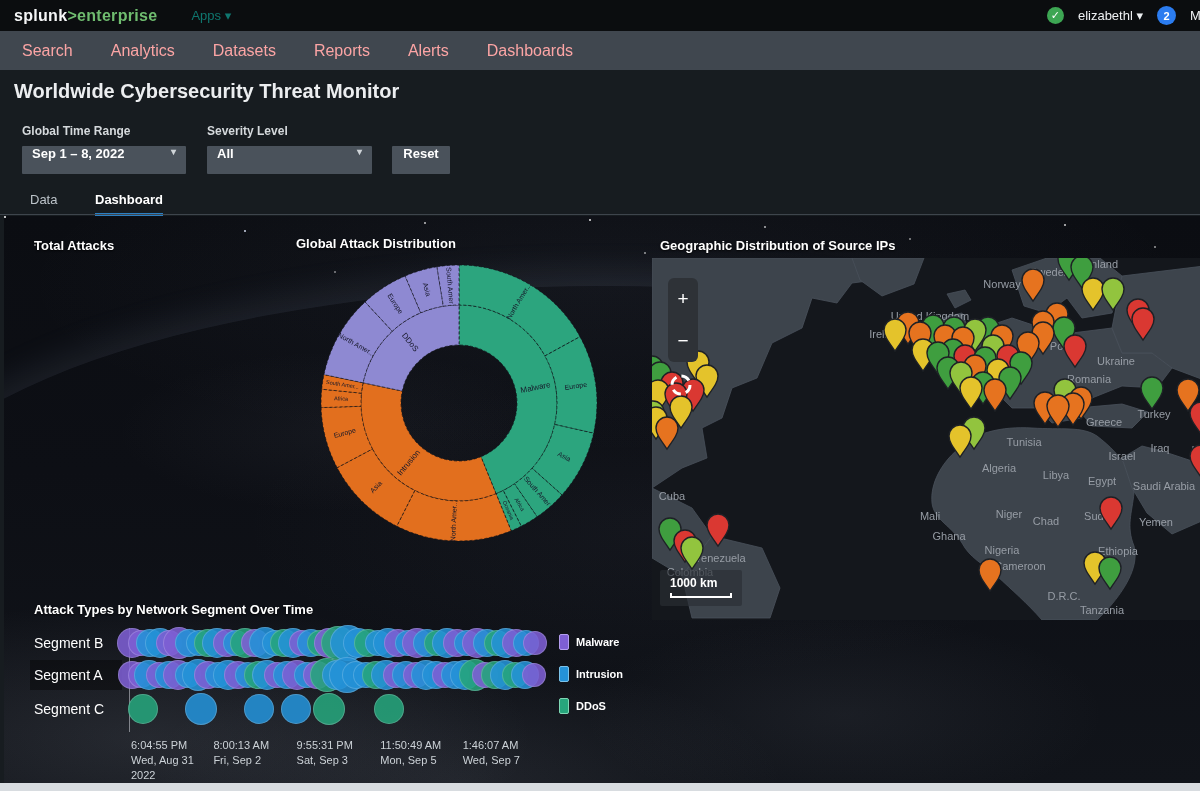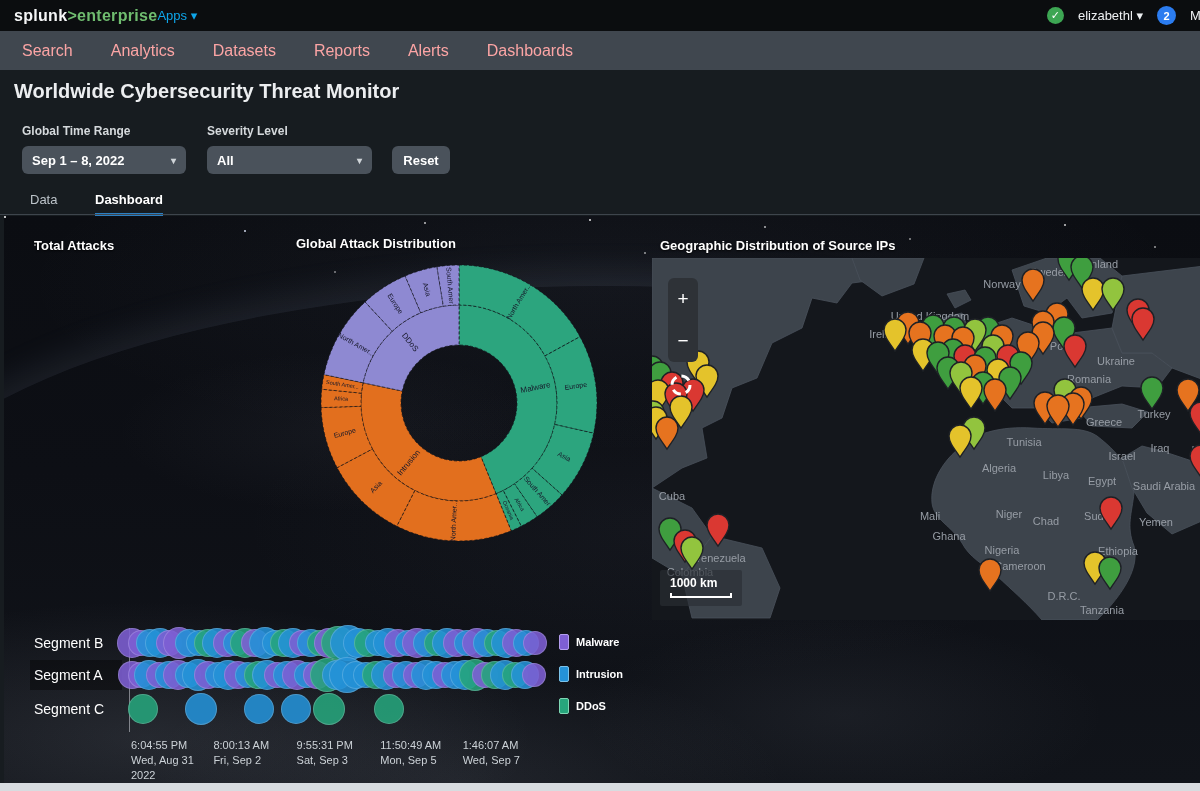--- a/index.html
+++ b/index.html
@@ -3,37 +3,37 @@
 <meta charset="utf-8">
 <style>
   * { margin:0; padding:0; box-sizing:border-box; }
   html,body { width:1200px; height:791px; overflow:hidden; background:#171c20;
     font-family:"Liberation Sans", sans-serif; }
   .topbar { position:absolute; left:0; top:0; width:1200px; height:31px; background:#0b0d0f;
     display:flex; align-items:center; color:#fff; }
   .logo { margin-left:14px; font-size:16px; font-weight:bold; letter-spacing:.3px; }
   .logo .lg-w { color:#f5f6f7; }
   .logo .lg-g { color:#6fbc6f; }
-  .apps { font-size:13px; color:#0ea5e9; cursor:pointer; }
+  .apps { margin-left:34px; font-size:13px; color:#0f766e; cursor:pointer; }
   .top-right { margin-left:auto; display:flex; align-items:center; gap:14px; padding-right:0; }
   .check-circle { width:17px; height:17px; border-radius:50%; background:#3da653; color:#fff;
     font-size:11px; display:flex; align-items:center; justify-content:center; }
   .user { font-size:13px; color:#eef0f2; }
   .badge { width:19px; height:19px; border-radius:50%; background:#2b7cf0; color:#fff; font-size:11px;
     font-weight:bold; display:flex; align-items:center; justify-content:center; }
   .msg-cut { font-size:13px; color:#eef0f2; width:10px; overflow:hidden; }
   .navbar { position:absolute; left:0; top:31px; width:1200px; height:39px; background:#40474f;
     display:flex; align-items:center; }
   .nav-item { color:#fca5a5; font-size:16px; padding:0 19px; cursor:pointer; }
   .nav-item:first-child { padding-left:22px; }
   .page-title { position:absolute; left:14px; top:80px; font-size:20px; font-weight:bold; color:#eceef0; }
   .flabel { position:absolute; top:124px; font-size:12px; font-weight:bold; color:#d5d9dc; }
   #time-label { left:22px; } #sev-label { left:207px; }
-  .control { position:absolute; top:146px; height:28px; background:#4a525b; border-radius:6px;
-    color:#fff; font-size:13px; font-weight:bold; display:flex; align-items:center;
+  .control { position:absolute; top:146px; height:28px; background:#4a525b; border-radius:1px;
+    color:#fff; font-size:13px; font-weight:bold; display:flex; 
     padding:0 10px; cursor:pointer; border:none; }
   .dd { justify-content:space-between; }
   .dd .caret { color:#cfd4d8; font-size:10px; margin-left:8px; }
   #time-dd { left:22px; width:164px; } #sev-dd { left:207px; width:165px; }
   #reset-btn { left:392px; width:58px; justify-content:center; }
   .tabs { position:absolute; left:0; top:192px; width:1200px; height:23px; }
   .tab { position:absolute; top:0; font-size:13px; color:#bcc3c9; cursor:pointer; padding-bottom:6px; }
   .tab.active { color:#fff; font-weight:bold; border-bottom:4px solid #2b7fc2; }
   .tab-line { position:absolute; left:0; top:214px; width:1200px; height:1px; background:#3e454c; }
 
@@ -322,20 +322,21 @@
         </svg>
       </div>
       <div class="map-scale">
         <div class="txt">1000 km</div>
         <div class="bar"></div>
       </div>
     </div>
   </div>
 
   <div class="punch-panel">
+    <div class="panel-title" id="punch-title">Attack Types by Network Segment Over Time</div>
     <div class="punch-axis"></div>
     <div id="punch-rows">
         <div class="row-label" style="top: 30px;">Segment B</div>
         <div class="row-label hl" style="top: 62px;">Segment A</div>
         <div class="row-label" style="top: 96px;">Segment C</div>
       </div>
     <div id="punch-plot">
         <div class="pc" style="height: 30px; width: 30px; left: calc(0.8% - 15px); top: 0px; background: rgb(126, 95, 212);"></div>
         <div class="pc" style="height: 26px; width: 26px; left: calc(2.8% - 13px); top: 2px; background: rgb(126, 95, 212);"></div>
         <div class="pc" style="height: 28px; width: 28px; left: calc(5% - 14px); top: 1px; background: rgb(36, 146, 216);"></div>

